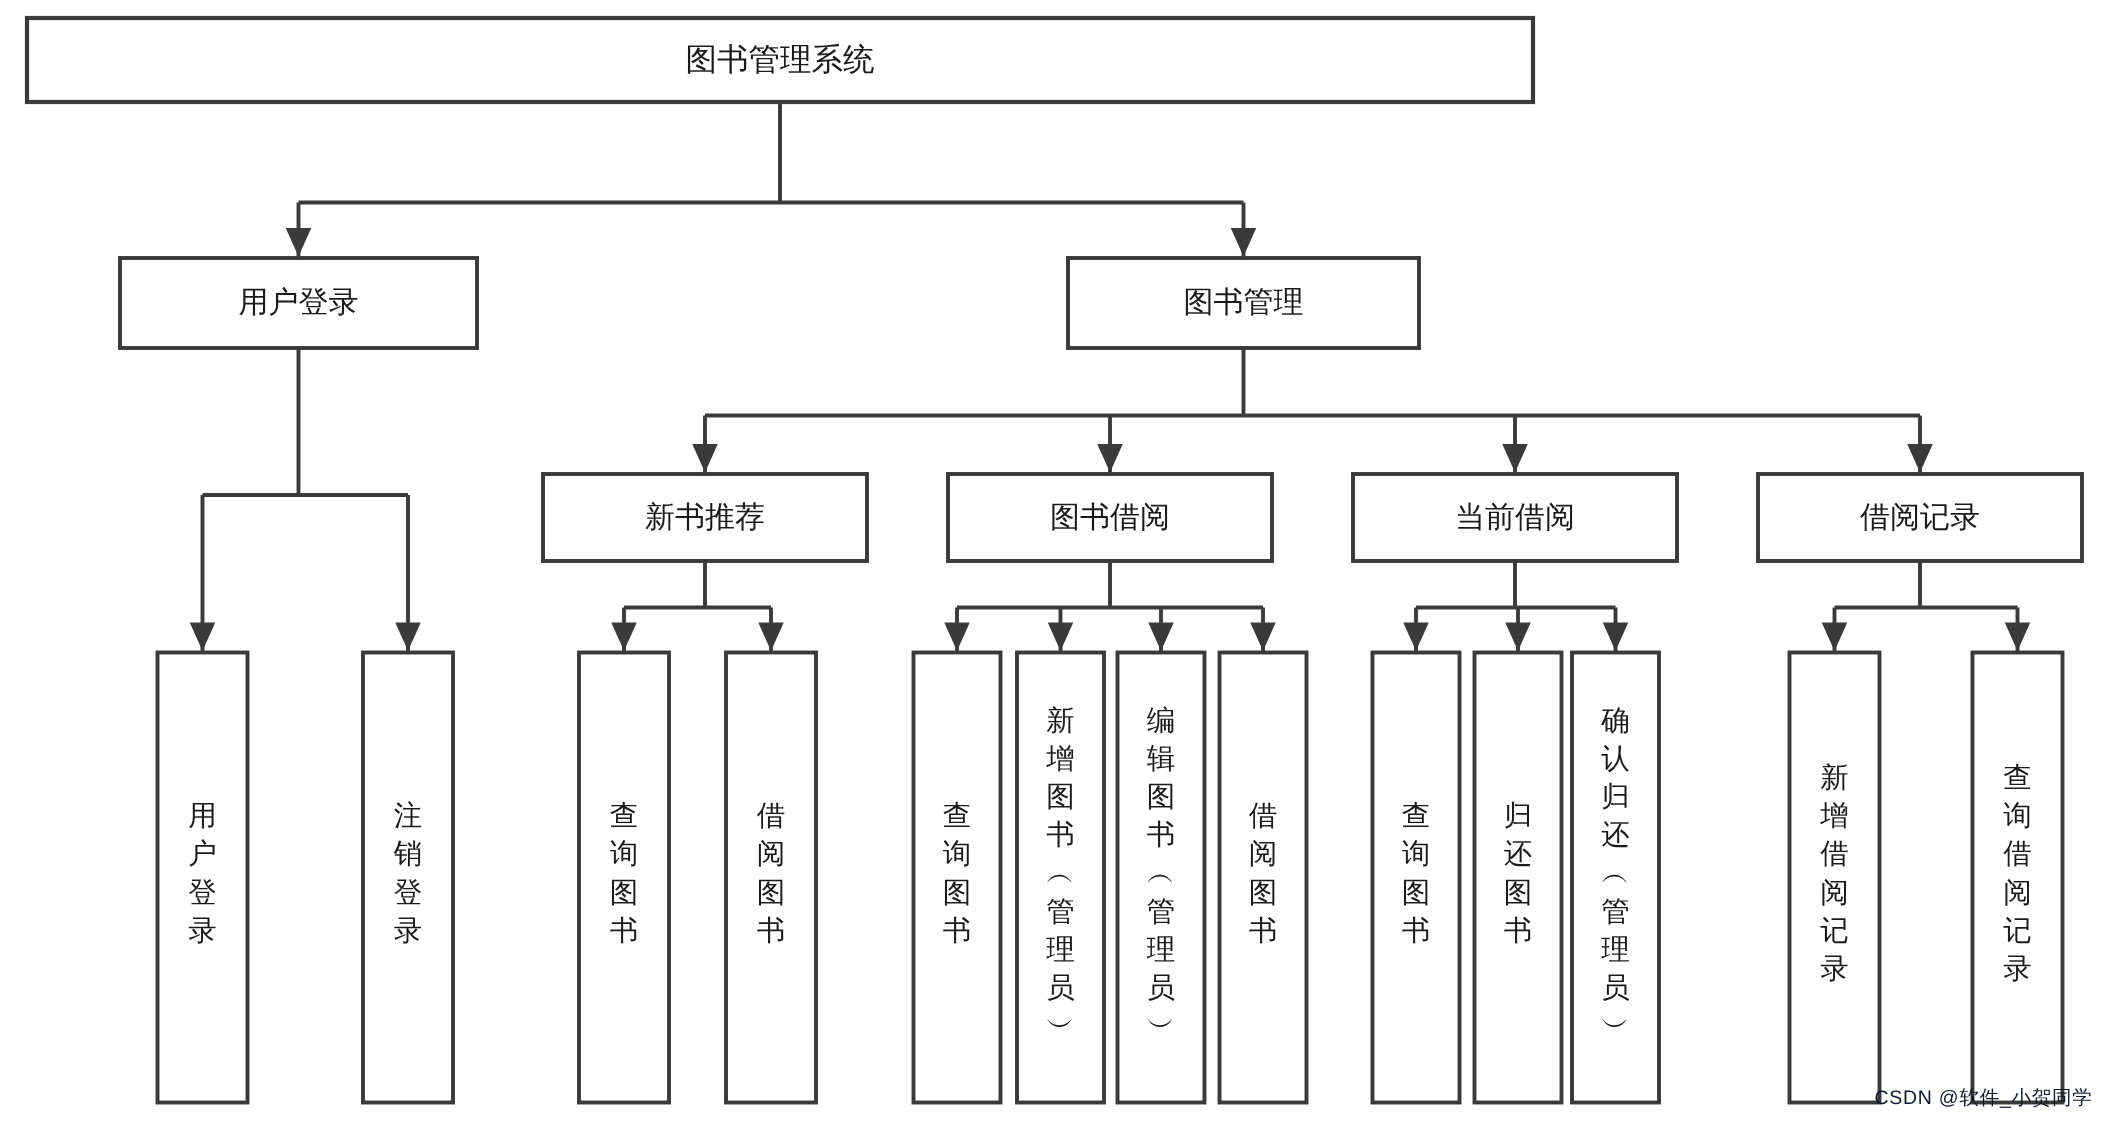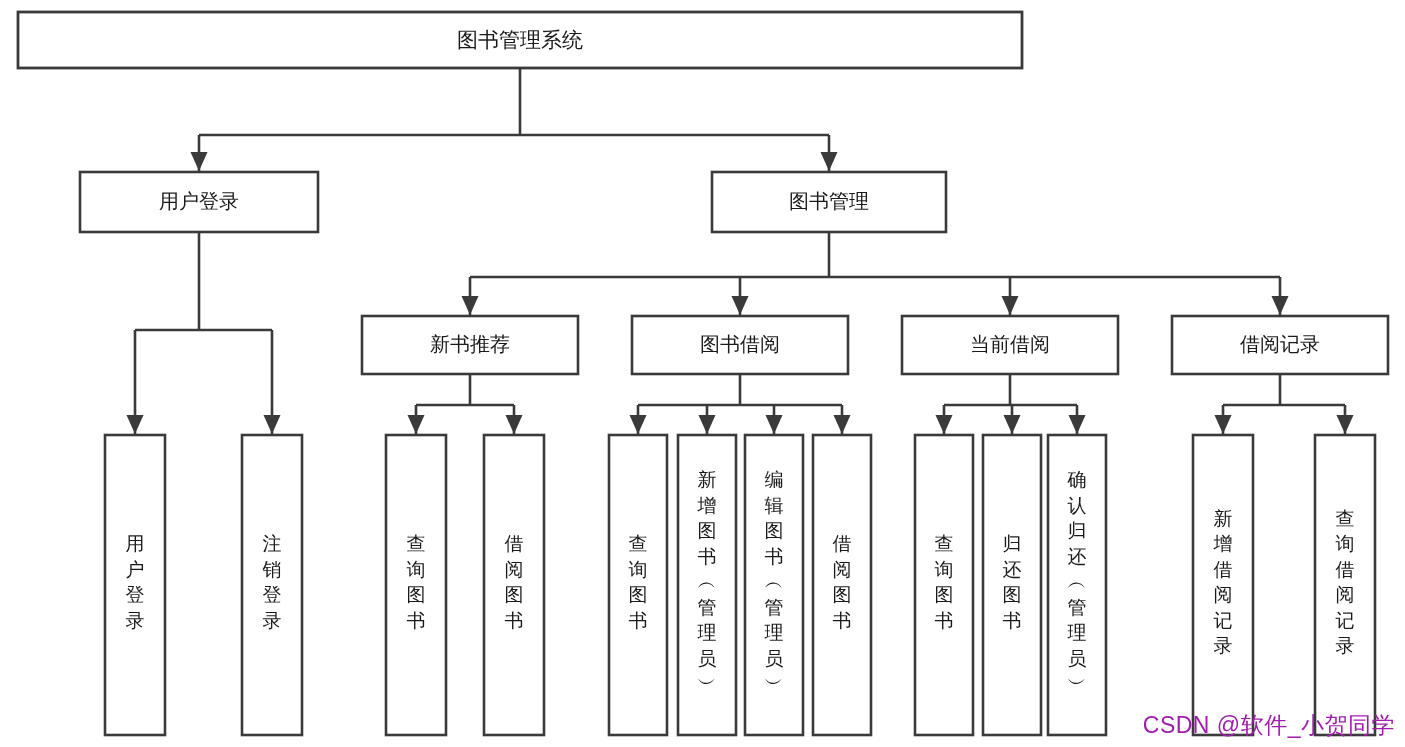--- a/index.html
+++ b/index.html
@@ -56,22 +56,22 @@
   }
   .arrow-head {
     fill: #3a3a3a;
     stroke: none;
   }
   .watermark {
     position: absolute;
     right: 10px;
     bottom: 6px;
     font-family: "Liberation Sans", "DejaVu Sans", sans-serif;
-    font-size: 23px;
-    color: #a21caf;
+    font-size: 13px;
+    color: #0f172a;
     white-space: nowrap;
     letter-spacing: 0.5px;
   }
 </style>
 </head>
 <body>
 
 <div id="diagram-root">
   <svg class="tree" viewBox="0 0 1405 747" xmlns="http://www.w3.org/2000/svg">
     <g id="connectors-layer">

